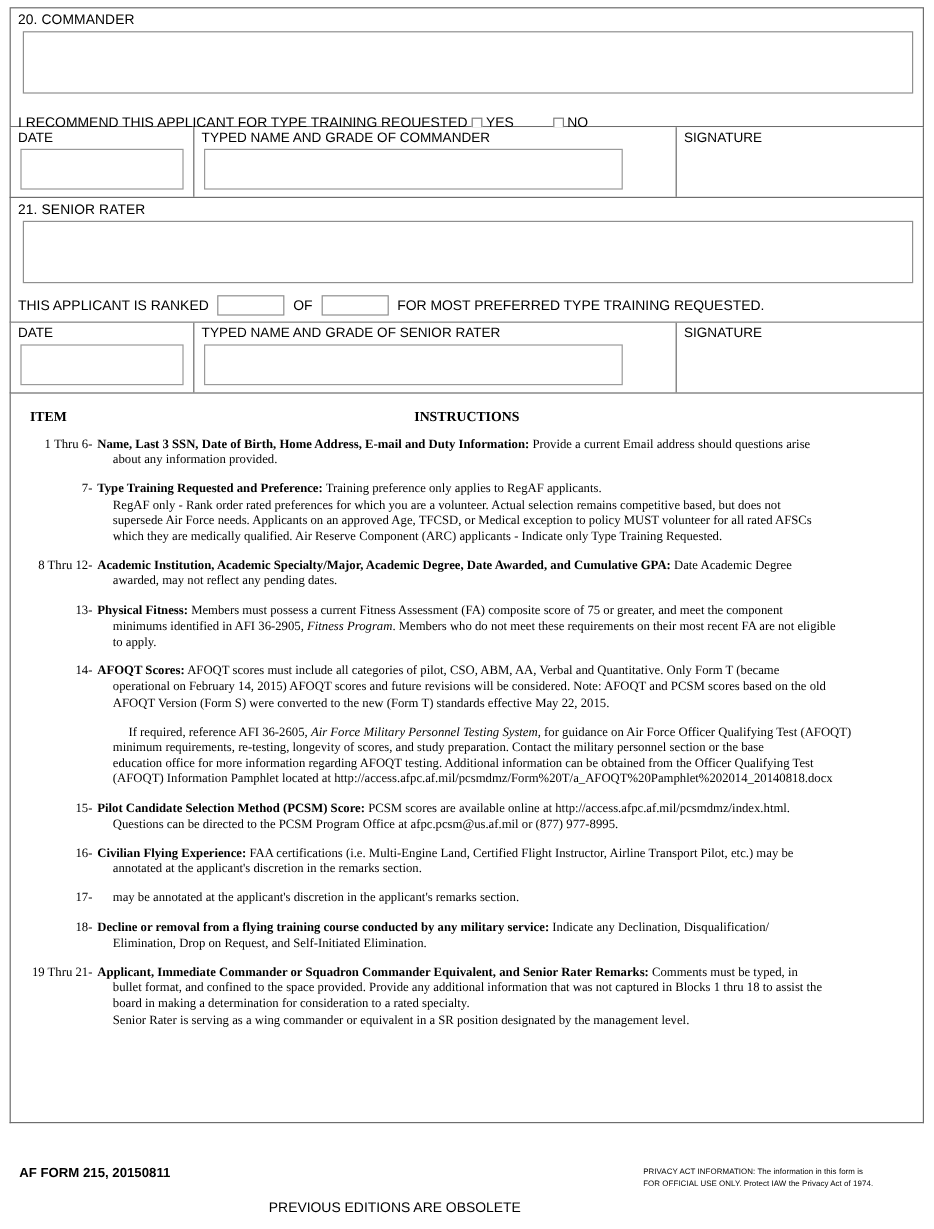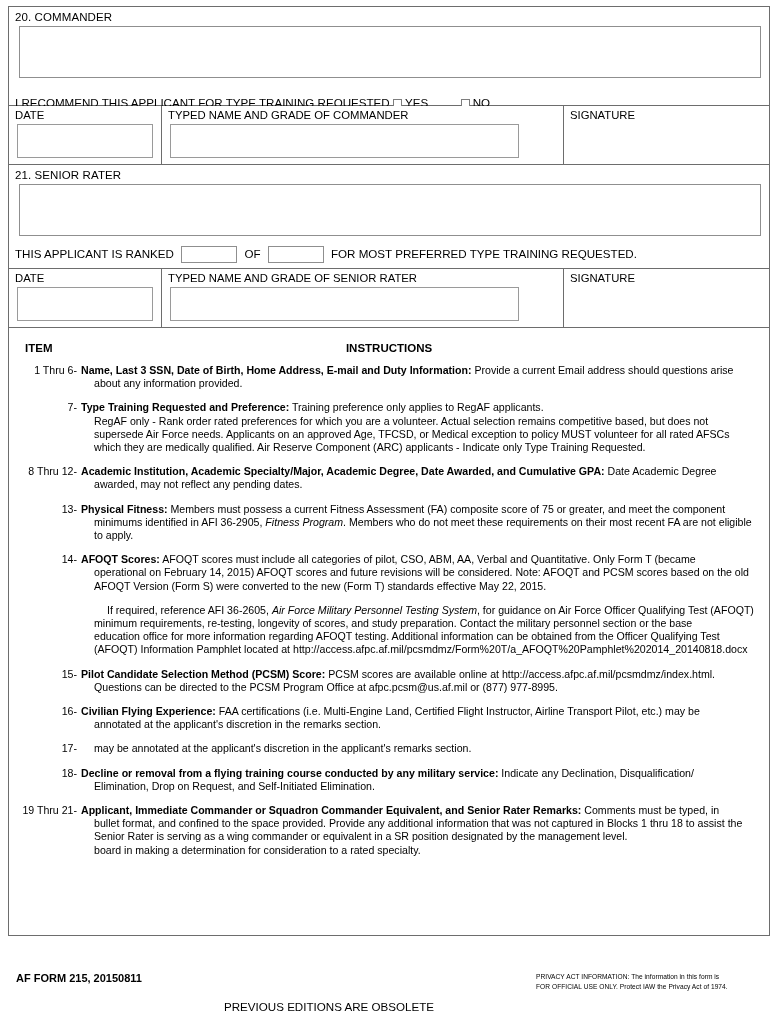--- a/index.html
+++ b/index.html
@@ -94,20 +94,21 @@
   .cell-date { width: 152px; }
   .cell-name { width: 366px; }
   .cell-sign { flex: 1; margin-left: 36px; }
 
   
   .instructions {
     border: 1.5px solid #6d6d6d;
     border-top: none;
     padding: 14px 6px 10px 6px;
     height: 608px;
+    font-family: Liberation Serif, serif;
   }
   .instr-head {
     position: relative;
     height: 22px;
     font-weight: bold;
     font-size: 11.5px;
   }
   .instr-head .item-h { position: absolute; left: 10px; top: 0; }
   .instr-head .instr-h { position: absolute; left: 0; right: 0; text-align: center; top: 0; }
 
@@ -302,22 +303,22 @@
           <div class="body">
             <p><b class="lead">Decline or removal from a flying training course conducted by any military service:</b> Indicate any Declination, Disqualification/</p>
             <p class="ind">Elimination, Drop on Request, and Self-Initiated Elimination.</p>
           </div>
         </div>
         <div class="entry">
           <div class="num">19 Thru 21-</div>
           <div class="body">
             <p><b class="lead">Applicant, Immediate Commander or Squadron Commander Equivalent, and Senior Rater Remarks:</b> Comments must be typed, in</p>
             <p class="ind">bullet format, and confined to the space provided.  Provide any additional information that was not captured in Blocks 1 thru 18 to assist the</p>
+            <p class="ind">board in making a determination for consideration to a rated specialty.</p>
             <p class="ind">Senior Rater is serving as a wing commander or equivalent in a SR position designated by the management level.</p>
-            <p class="ind">board in making a determination for consideration to a rated specialty.</p>
           </div>
         </div>
       </div>
   </div>
 
   <div class="footer">
     <span class="form-id">AF FORM 215, 20150811</span>
     <span class="prev-ed">PREVIOUS EDITIONS ARE OBSOLETE</span>
     <span class="privacy">
       <span>PRIVACY ACT INFORMATION: The information in this form is</span><br>

